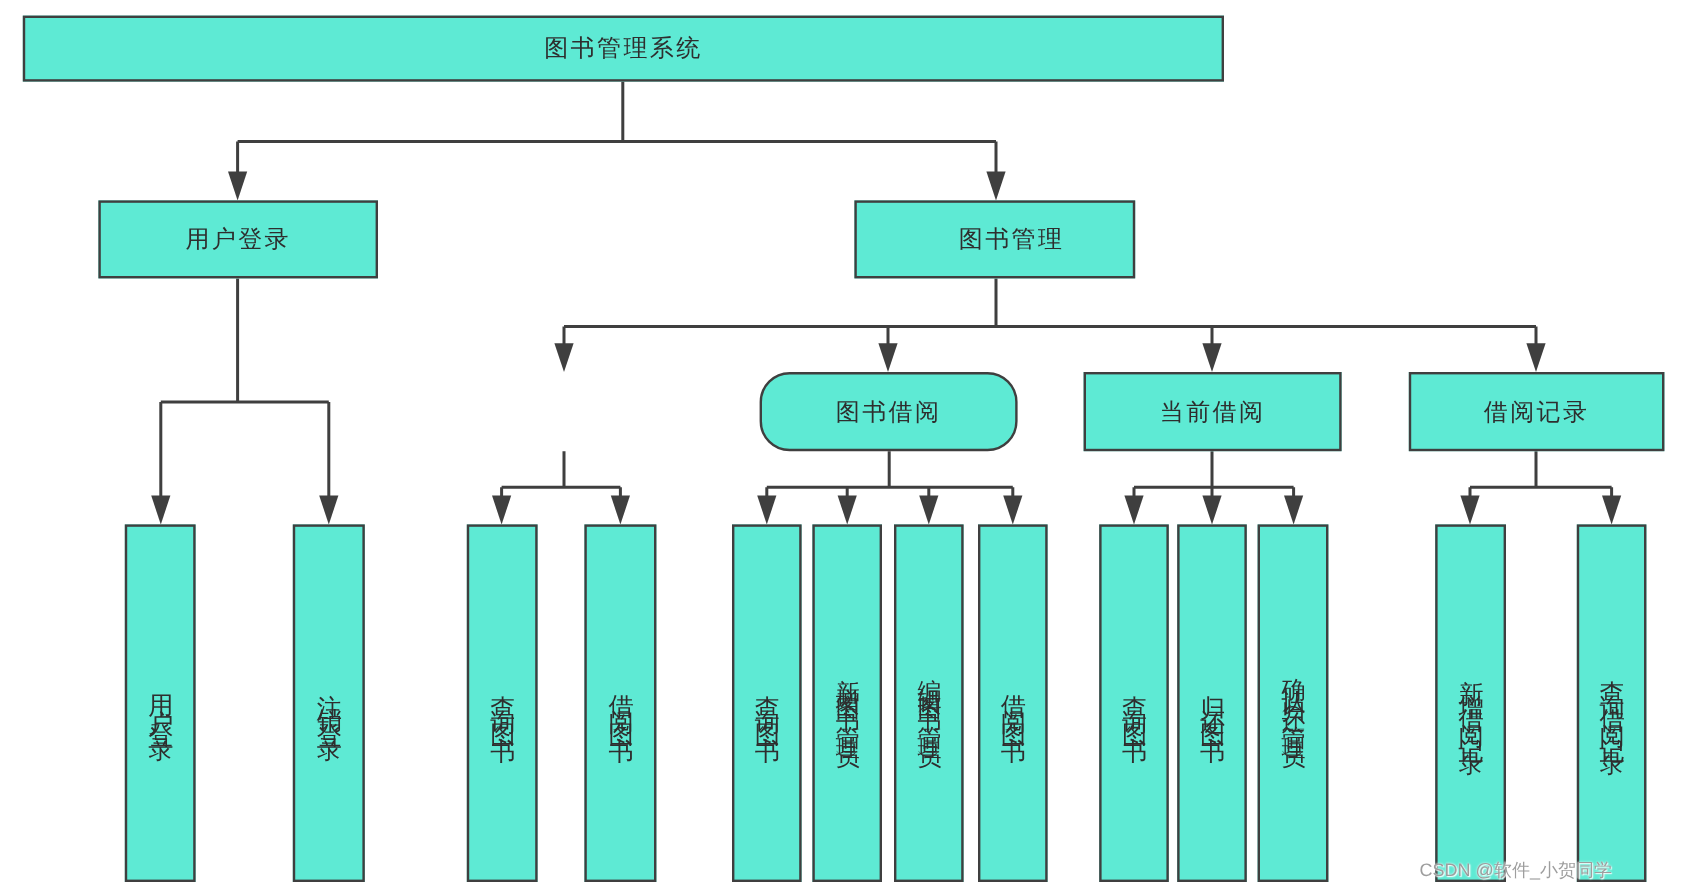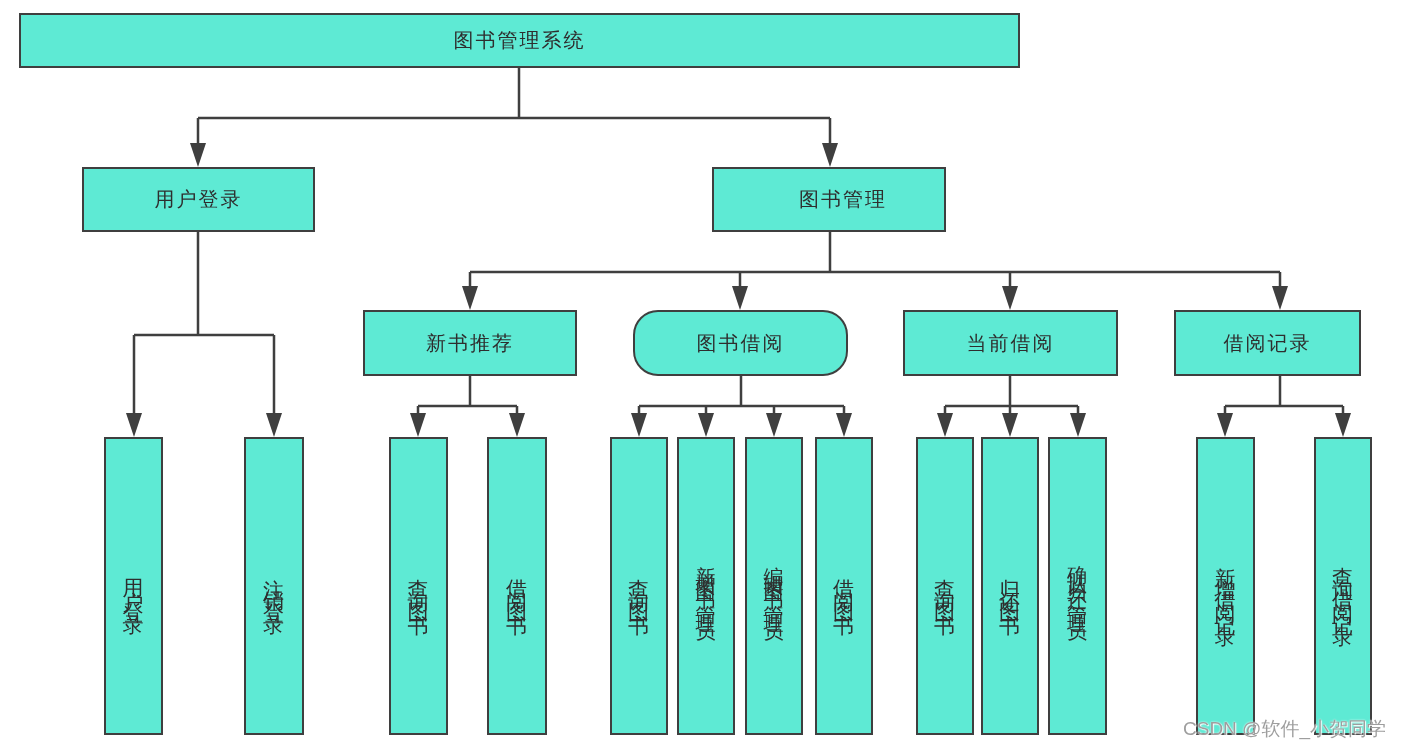--- a/index.html
+++ b/index.html
@@ -50,41 +50,41 @@
   }
   .vnode.long .vtext { letter-spacing: 8px; font-size: 20px; }
 
   
   #n-root       { left: 19px;  top: 13px;  width: 1001px; height: 55px; }
   #n-user-login { left: 82px;  top: 167px; width: 233px;  height: 65px; }
   #n-book-mgmt  { left: 712px; top: 167px; width: 234px;  height: 65px; padding-left: 28px; }
   #n-new-rec    { left: 363px; top: 310px; width: 214px;  height: 66px; }
   #n-borrowing  { left: 633px; top: 310px; width: 215px;  height: 66px; border-radius: 25px; }
   #n-current    { left: 903px; top: 310px; width: 215px;  height: 66px; }
-  #n-records    { left: 1174px;top: 310px; width: 187px;  height: 66px; }
+  #n-records    { left: 1174px;top: 310px; width: 213px;  height: 66px; }
 
   #n-ul-login   { left: 104px;  width: 59px; }
   #n-ul-logout  { left: 244px;  width: 60px; }
   #n-nb-query   { left: 389px;  width: 59px; }
   #n-nb-borrow  { left: 487px;  width: 60px; }
   #n-bb-query   { left: 610px;  width: 58px; }
   #n-bb-add     { left: 677px;  width: 58px; }
   #n-bb-edit    { left: 745px;  width: 58px; }
   #n-bb-borrow  { left: 815px;  width: 58px; }
   #n-cb-query   { left: 916px;  width: 58px; }
   #n-cb-return  { left: 981px;  width: 58px; }
   #n-cb-confirm { left: 1048px; width: 59px; }
   #n-br-add     { left: 1196px; width: 59px; }
   #n-br-query   { left: 1314px; width: 58px; }
 
   #watermark {
     position: absolute;
     left: 1183px;
     top: 716px;
-    font-size: 19px;
+    font-size: 15px;
     color: var(--wm, #9e9e9e);
     text-shadow: 0 0 2px #ffffff, 1px 1px 1px #ffffff;
     white-space: nowrap;
     z-index: 10;
   }
 </style>
 </head>
 <body>
 
 <div id="canvas">
@@ -129,23 +129,20 @@
     <span>图书管理系统</span>
   </div>
 
   <div class="node hnode" id="n-user-login">
     <span>用户登录</span>
   </div>
   <div class="node hnode" id="n-book-mgmt">
     <span>图书管理</span>
   </div>
 
-  <div class="node hnode" id="n-new-rec">
-    <span>新书推荐</span>
-  </div>
   <div class="node hnode" id="n-borrowing">
     <span>图书借阅</span>
   </div>
   <div class="node hnode" id="n-current">
     <span>当前借阅</span>
   </div>
   <div class="node hnode" id="n-records">
     <span>借阅记录</span>
   </div>
 

